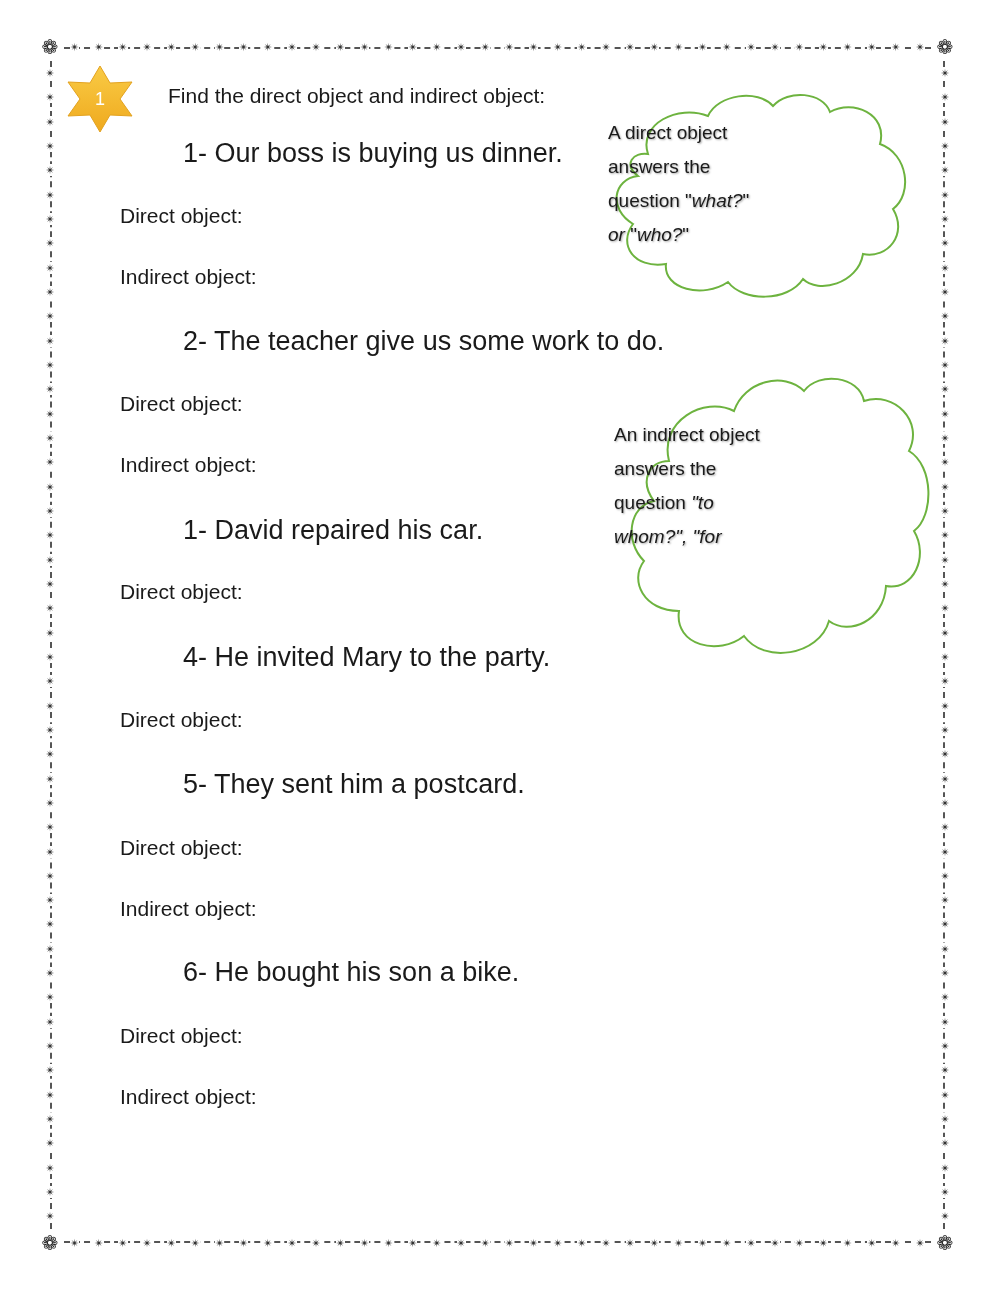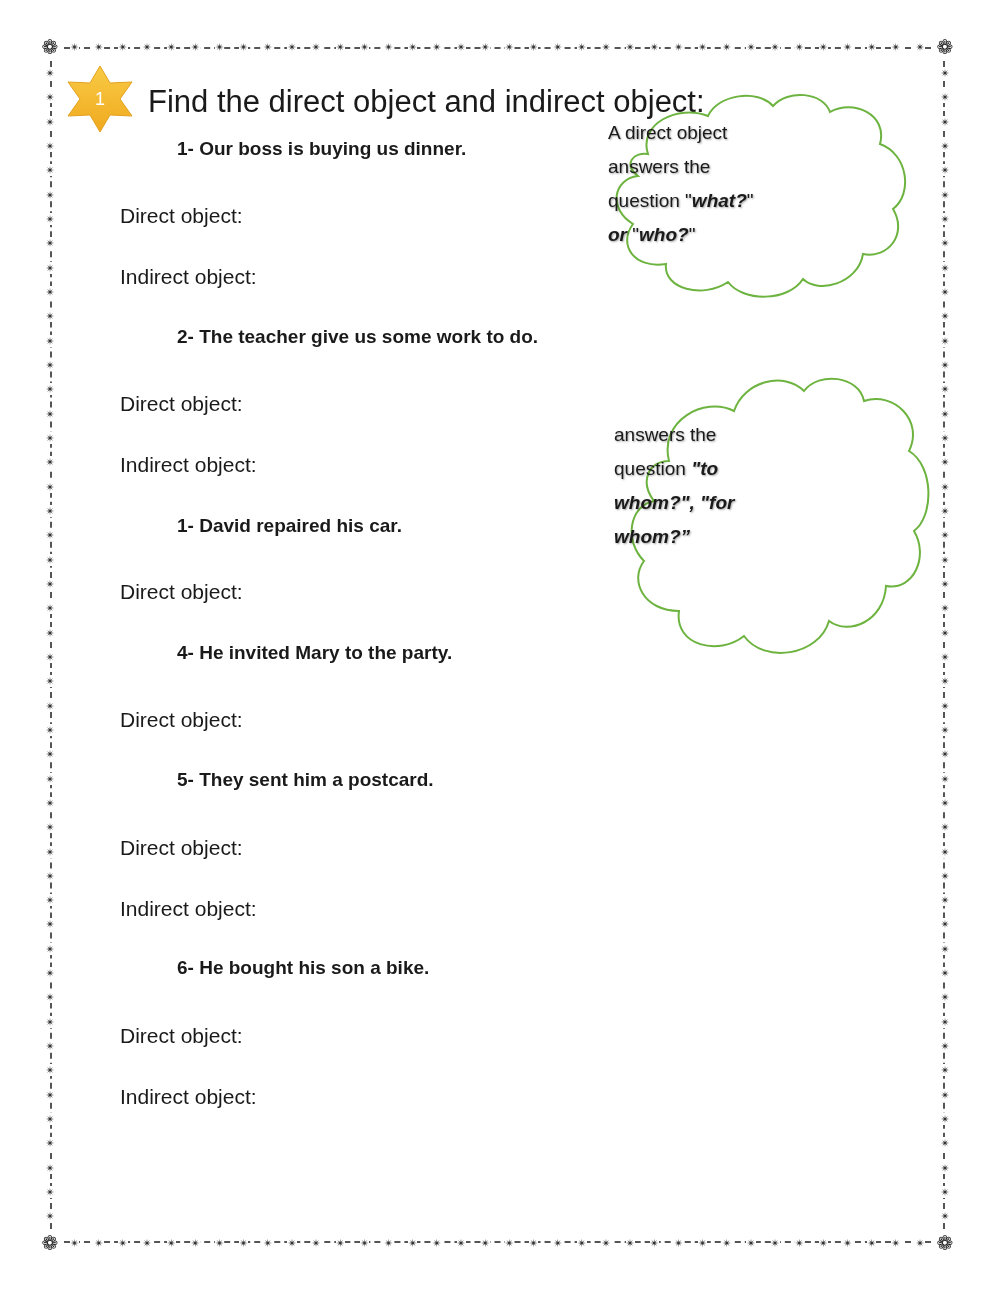--- a/index.html
+++ b/index.html
@@ -18,29 +18,29 @@
   .orn-h span, .orn-v span { font-size:11px; line-height:12px; color:#333; background:#fff; }
   .orn-top { top:-6px; } .orn-bottom { bottom:-6px; }
   .orn-left { left:-6px; } .orn-right { right:-6px; }
   .corner { position:absolute; width:22px; height:22px; font-size:20px; line-height:22px; text-align:center; color:#222; background:#fff; }
   .c-tl { left:-11px; top:-11px; } .c-tr { right:-11px; top:-11px; }
   .c-bl { left:-11px; bottom:-11px; } .c-br { right:-11px; bottom:-11px; }
 
   .star { position:absolute; left:62px; top:64px; width:76px; height:70px; }
   .star-num { position:absolute; left:62px; top:64px; width:76px; height:70px; display:flex; align-items:center; justify-content:center;
               color:#fff; font-size:18px; }
-  .instruction { position:absolute; left:148px; top:84px; font-size:31px; white-space:nowrap; }
-  .sentence { position:absolute; left:177px; font-size:19px; white-space:nowrap;font-weight:bold; }
+  .instruction { position:absolute; left:168px; top:84px; font-size:21px; white-space:nowrap; }
+  .sentence { position:absolute; left:183px; font-size:27px; white-space:nowrap; }
   .label { position:absolute; left:120px; font-size:21px; white-space:nowrap; }
 
   .cloud { position:absolute; }
   .cloud svg { position:absolute; left:0; top:0; }
   .cloud-text { position:absolute; text-align:left; font-size:19px; line-height:34px; color:#1a1a1a;
                 text-shadow:1px 1px 2px rgba(0,0,0,0.35); }
-  .cloud-text i { font-style:italic;font-weight:bold; }
+  .cloud-text i { font-style:italic; }
 </style>
 </head>
 <body>
 
 <div class="border">
   <div class="edge-h edge-top"></div>
   <div class="edge-h edge-bottom"></div>
   <div class="edge-v edge-left"></div>
   <div class="edge-v edge-right"></div>
   <div class="orn-h orn-top" id="orn-top">
@@ -276,18 +276,18 @@
 </div>
 
 <div class="cloud" style="left:624px; top:366px; width:306px; height:300px;">
   <svg width="306" height="300" viewBox="0 0 306 300">
     <path d="M45,95 C35,55 80,30 110,45 C120,15 160,5 180,25 C195,5 235,10 240,35 C270,25 300,55 285,85
              C310,100 310,150 290,165 C305,190 290,225 262,220 C260,255 225,270 205,255
              C195,290 140,298 120,270 C95,290 50,280 55,245 C20,245 5,215 20,195
              C0,175 5,140 30,135 C15,115 25,95 45,95 Z" fill="#fff" stroke="#6DB33F" stroke-width="2"></path>
   </svg>
   <div class="cloud-text" style="left:-10px; top:52px; width:306px;">
+    <div>An indirect object</div>
     <div>answers the</div>
     <div><span>question </span><i>"to</i></div>
     <div><i>whom?", "for</i></div>
-    <div><i>whom?”</i></div>
   </div>
 </div>
 
 </body></html>

